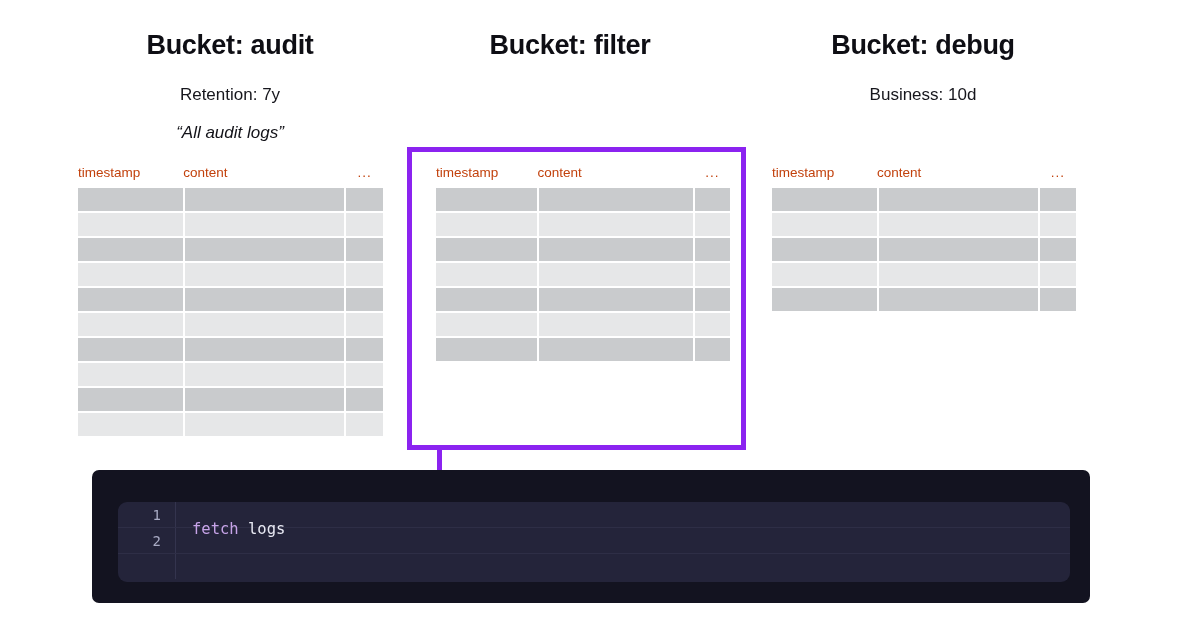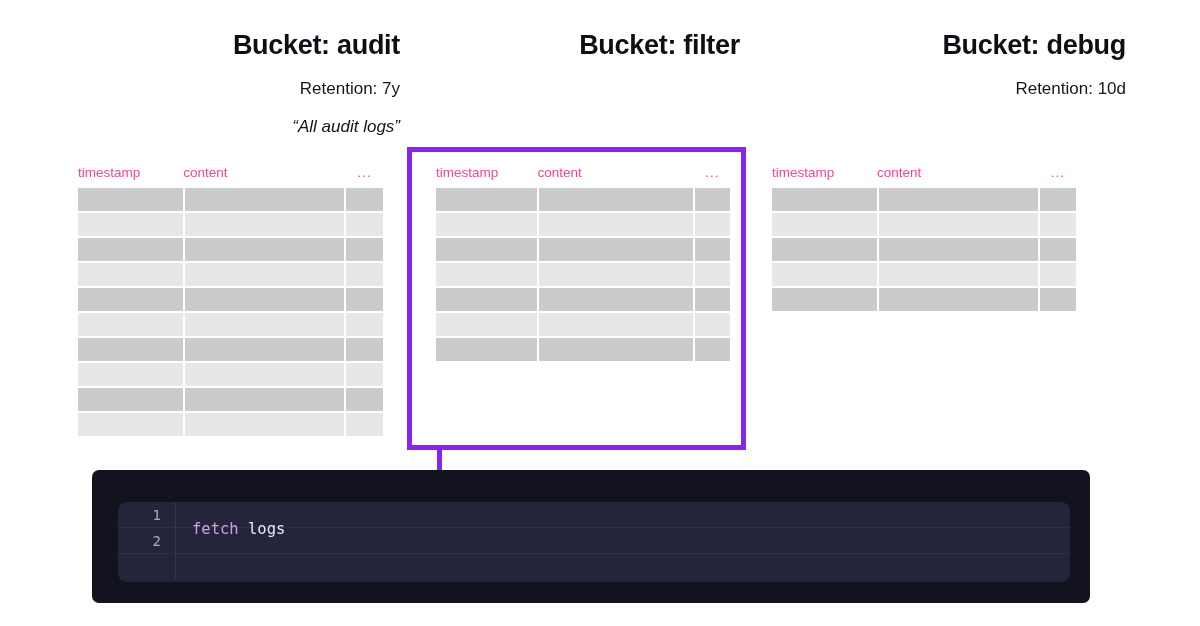--- a/index.html
+++ b/index.html
@@ -18,40 +18,40 @@
   }
 
   
   .bucket-col {
     position: absolute;
     top: 0;
     width: 340px;
   }
   #col-audit  { left: 60px; }
   #col-infra  { left: 400px; }
-  #col-debug  { left: 786px; }
+  #col-debug  { left: 753px; }
 
   .bucket-head {
-    text-align: right;
+    text-align: center;
     padding-top: 30px;
   }
   .bucket-title {
     font-size: 27px;
     font-weight: bold;
     letter-spacing: -0.3px;
     line-height: 1.18;
     color: #0e0e14;
     white-space: nowrap;
   }
   .bucket-retention {
     font-size: 17px;
     font-weight: 400;
     line-height: 1.45;
     color: #16161c;
-    margin-top: 15px;
+    margin-top: 21px;
     white-space: nowrap;
   }
   .bucket-desc {
     font-size: 17px;
     font-style: italic;
     font-weight: 500;
     line-height: 1.45;
     color: #121218;
     margin-top: 13px;
     white-space: nowrap;
@@ -59,21 +59,21 @@
 
   
   .table-wrap { position: absolute; }
   #tbl-audit { left: 78px;  top: 165px; width: 305px; }
   #tbl-infra { left: 436px; top: 165px; width: 294px; }
   #tbl-debug { left: 772px; top: 165px; width: 304px; }
 
   .tbl-header {
     display: flex;
     font-size: 13.5px;
-    color: #ec4899;
+    color: #c2410c;
     padding-bottom: 8px;
     font-weight: 400;
   }
   .th-ts      { flex: 0 0 34.5%; }
   .th-content { flex: 1 1 auto; }
   .th-more    { flex: 0 0 12%; text-align: center; letter-spacing: 1px; }
 
   .tbl-rows { display: block; }
   .tbl-row {
     display: flex;
@@ -177,21 +177,21 @@
 
 <div class="bucket-col" id="col-infra">
   <div class="bucket-head">
     <div class="bucket-title">Bucket: filter</div>
   </div>
 </div>
 
 <div class="bucket-col" id="col-debug">
   <div class="bucket-head">
     <div class="bucket-title">Bucket: debug</div>
-    <div class="bucket-retention">Retention: 10d</div>
+    <div class="bucket-retention">Business: 10d</div>
   </div>
 </div>
 
 <div id="highlight-box"></div>
 <div id="connector-stem"></div>
 
 <div class="table-wrap" id="tbl-audit">
   <div class="tbl-header">
     <span class="th-ts">timestamp</span>
     <span class="th-content">content</span>

